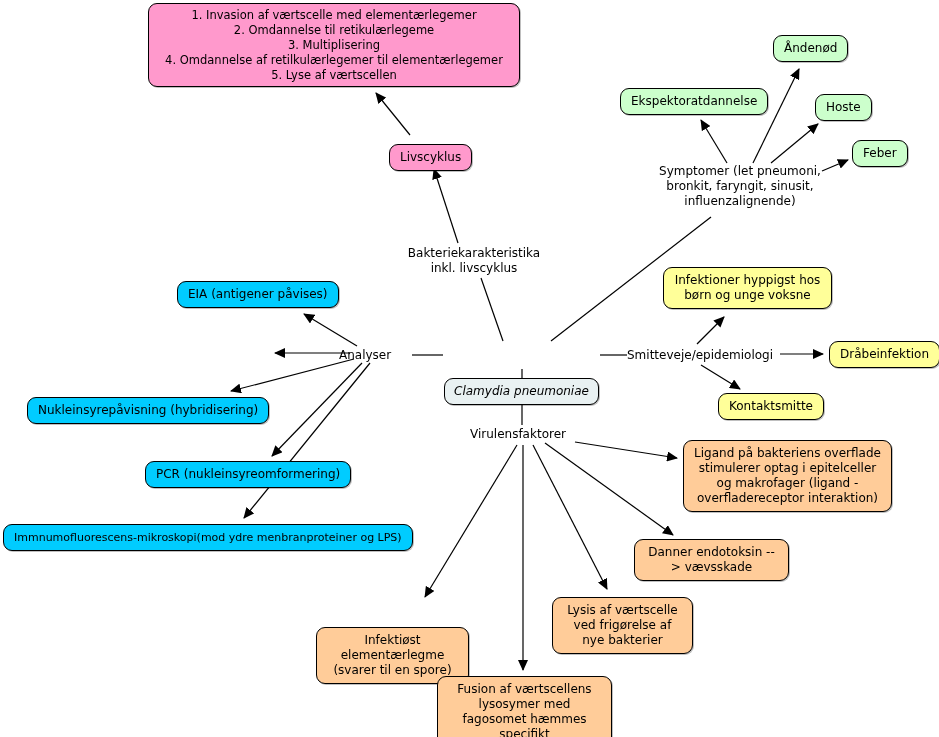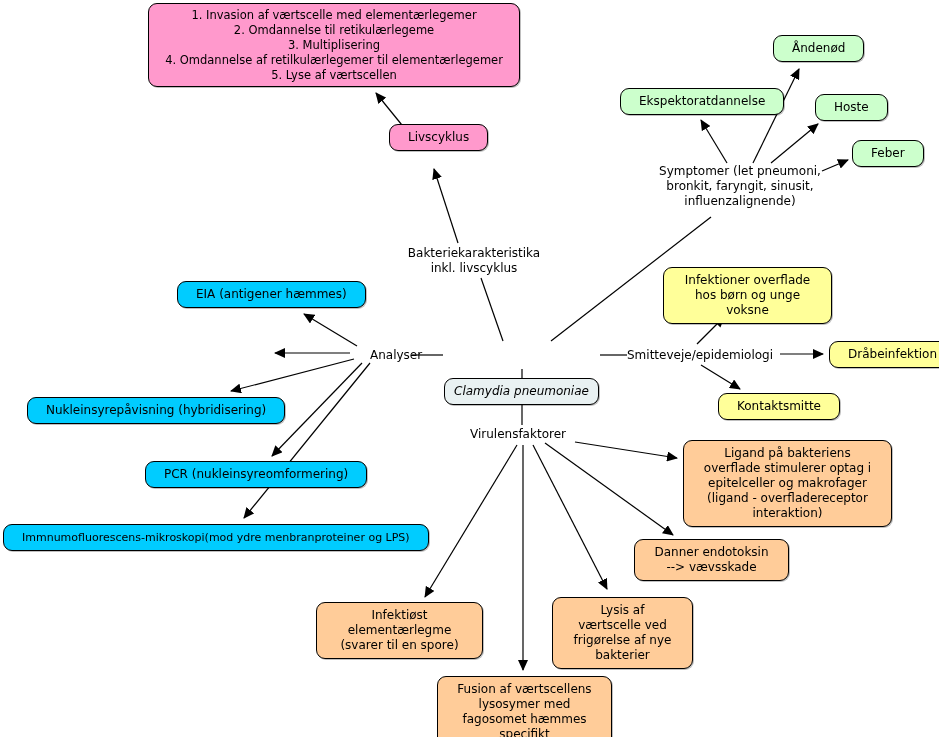--- a/index.html
+++ b/index.html
@@ -5,21 +5,21 @@
   html,body{margin:0;padding:0;background:#fff;}
   .canvas{
     position:relative;width:939px;height:737px;background:#ffffff;
     font-family:"DejaVu Sans","Liberation Sans",sans-serif;
     font-size:12px;color:#000;overflow:hidden;
   }
   .edges{position:absolute;left:0;top:0;}
   .node{
     position:absolute;border:1px solid #000;border-radius:9px;
     display:flex;align-items:center;justify-content:center;
-    text-align:center;padding:5px 18px;box-sizing:border-box;line-height:15px;
+    text-align:center;padding:5px 10px;box-sizing:border-box;line-height:15px;
     box-shadow:1px 1px 0 rgba(0,0,0,0.25);
   }
   .nowrap{white-space:nowrap;}
   .pink{background:#ff99cc;}
   .green{background:#ccffcc;}
   .cyan{background:#00ccff;}
   .yellow{background:#ffff99;}
   .orange{background:#ffcc99;}
   .rootnode{background:#e9f1f2;font-style:italic;margin-top:36px;}
   .steps{flex-direction:column;font-size:11.5px;line-height:15px;}
@@ -68,79 +68,79 @@
   </svg>
 
   <div class="node pink steps" style="left:148px;top:3px;width:372px;height:84px">
     <div class="nowrap">1. Invasion af værtscelle med elementærlegemer</div>
     <div class="nowrap">2. Omdannelse til retikulærlegeme</div>
     <div class="nowrap">3. Multiplisering</div>
     <div class="nowrap">4. Omdannelse af retilkulærlegemer til elementærlegemer</div>
     <div class="nowrap">5. Lyse af værtscellen</div>
   </div>
 
-  <div class="node pink nowrap" style="left:389px;top:124px">
+  <div class="node pink nowrap" style="left:389px;top:144px">
     <span>Livscyklus</span>
   </div>
 
   <div class="node green nowrap" style="left:773px;top:35px">
     <span>Åndenød</span>
   </div>
   <div class="node green nowrap" style="left:620px;top:88px">
     <span>Ekspektoratdannelse</span>
   </div>
   <div class="node green nowrap" style="left:815px;top:94px">
     <span>Hoste</span>
   </div>
   <div class="node green nowrap" style="left:852px;top:140px">
     <span>Feber</span>
   </div>
 
   <div class="label" style="left:399px;top:246px;width:150px">Bakteriekarakteristika inkl. livscyklus</div>
   <div class="label" style="left:650px;top:164px;width:180px">Symptomer (let pneumoni, bronkit, faryngit, sinusit, influenzalignende)</div>
-  <div class="label nowrap" style="left:370px;top:348px">Analyser</div>
+  <div class="label nowrap" style="left:339px;top:348px">Analyser</div>
   <div class="label nowrap" style="left:627px;top:348px">Smitteveje/epidemiologi</div>
   <div class="label nowrap" style="left:470px;top:427px">Virulensfaktorer</div>
 
   <div class="node rootnode nowrap" style="left:444px;top:342px;width:155px">
     <span>Clamydia pneumoniae</span>
   </div>
 
   <div class="node cyan nowrap" style="left:177px;top:281px">
-    <span>EIA (antigener hæmmes)</span>
+    <span>EIA (antigener påvises)</span>
   </div>
   <div class="node cyan nowrap" style="left:27px;top:397px">
     <span>Nukleinsyrepåvisning (hybridisering)</span>
   </div>
   <div class="node cyan nowrap" style="left:145px;top:461px">
     <span>PCR (nukleinsyreomformering)</span>
   </div>
   <div class="node cyan nowrap small" style="left:3px;top:524px">
     <span>Immnumofluorescens-mikroskopi(mod ydre menbranproteiner og LPS)</span>
   </div>
 
   <div class="node yellow" style="left:663px;top:267px;width:169px">
-    <span>Infektioner overflade hos børn og unge voksne</span>
+    <span>Infektioner hyppigst hos børn og unge voksne</span>
   </div>
   <div class="node yellow nowrap" style="left:829px;top:341px">
     <span>Dråbeinfektion</span>
   </div>
   <div class="node yellow nowrap" style="left:718px;top:393px">
     <span>Kontaktsmitte</span>
   </div>
 
   <div class="node orange" style="left:683px;top:440px;width:209px">
     <span>Ligand på bakteriens overflade stimulerer optag i epitelceller og makrofager (ligand - overfladereceptor interaktion)</span>
   </div>
   <div class="node orange" style="left:634px;top:539px;width:155px">
     <span>Danner endotoksin --&gt; vævsskade</span>
   </div>
   <div class="node orange" style="left:552px;top:597px;width:141px">
     <span>Lysis af værtscelle ved frigørelse af nye bakterier</span>
   </div>
-  <div class="node orange" style="left:316px;top:602px;width:167px">
+  <div class="node orange" style="left:316px;top:627px;width:153px">
     <span>Infektiøst elementærlegme (svarer til en spore)</span>
   </div>
   <div class="node orange" style="left:437px;top:676px;width:175px">
     <span>Fusion af værtscellens lysosymer med fagosomet hæmmes specifikt</span>
   </div>
 
 </div>
 
 </body></html>

